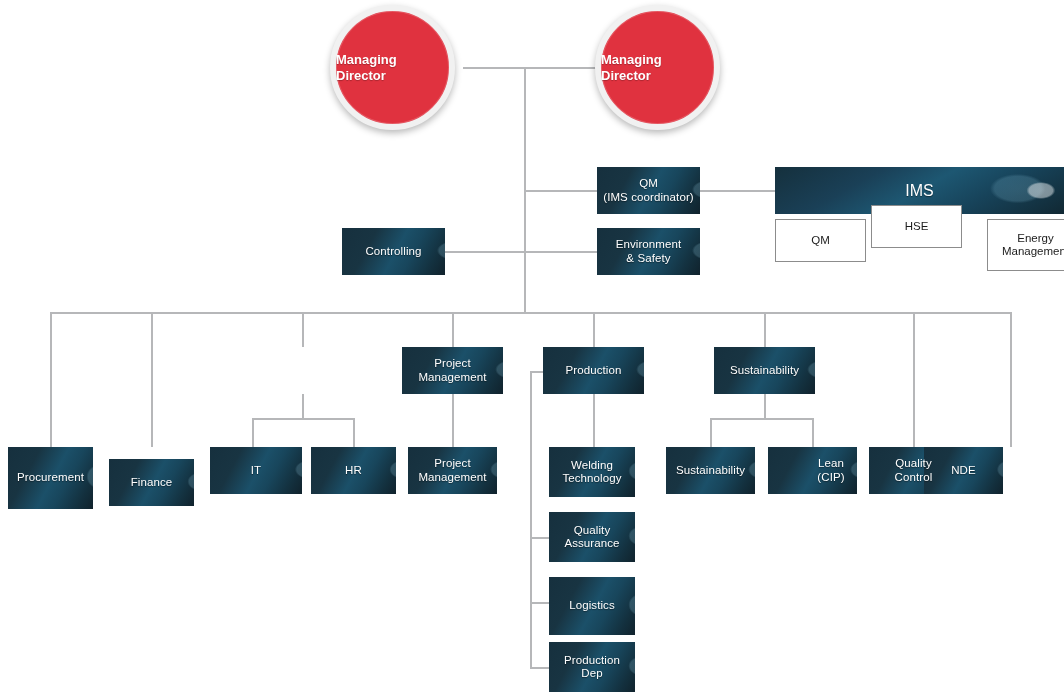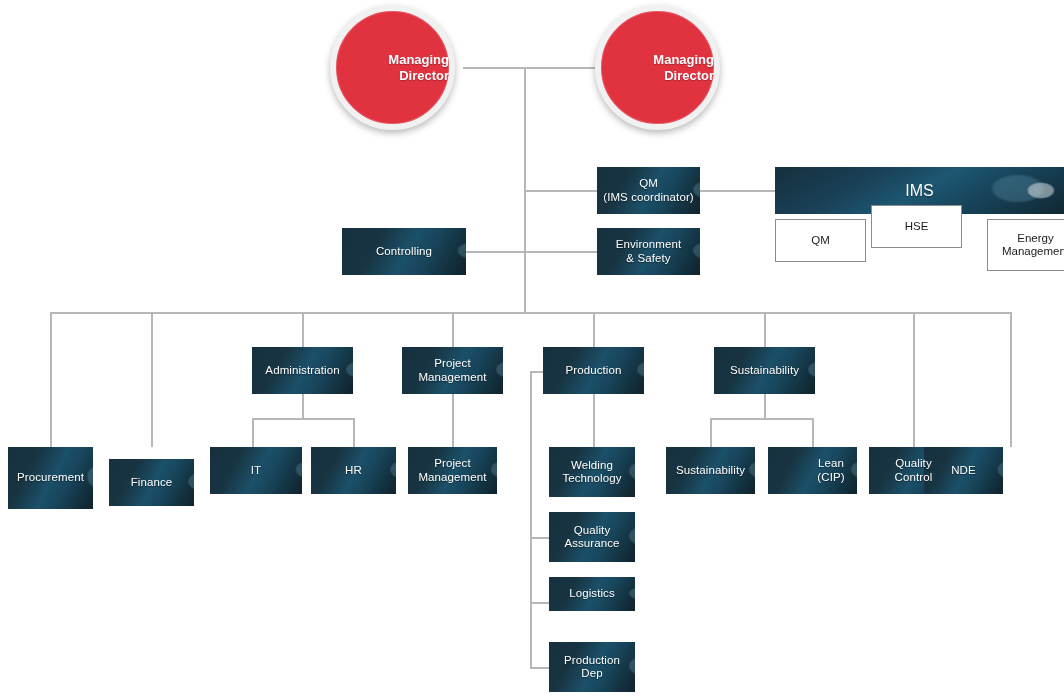--- a/index.html
+++ b/index.html
@@ -83,21 +83,21 @@
     position: absolute;
     border-radius: 50%;
     background: #e0323f;
     border: 6px solid #f1f1f1;
     box-shadow: 0 3px 7px rgba(0,0,0,0.28),
                 inset 0 0 0 1px rgba(255,255,255,0.18);
     color: #ffffff;
     font-weight: bold;
     font-size: 13px;
     line-height: 16px;
-    text-align: right;
+    text-align: left;
     display: flex;
     align-items: center;
     justify-content: center;
     text-shadow: 0 1px 1px rgba(0,0,0,0.25);
   }
 </style>
 </head>
 <body>
 
 <div id="chart-root">
@@ -169,34 +169,31 @@
   <div class="wbox" style="left:871px; top:205px; width:91px; height:43px;">
     <span class="lbl">HSE</span>
   </div>
   <div class="wbox" style="left:967px; top:219px; width:97px; height:52px;margin-left:20px;">
     <span class="lbl">
       <span>Energy</span><br>
       <span>Management</span>
     </span>
   </div>
 
-  <div class="node" style="left:342px; top:228px; width:124px; height:47px;">
+  <div class="node" style="left:342px; top:228px; width:103px; height:47px;">
     <span class="lbl">Controlling</span>
   </div>
 
   <div class="node" style="left:597px; top:228px; width:103px; height:47px;">
     <span class="lbl">
       <span>Environment</span><br>
       <span>&amp; Safety</span>
     </span>
   </div>
 
-  <div class="node" style="left:252px; top:347px; width:101px; height:47px;">
-    <span class="lbl">Administration</span>
-  </div>
 
   <div class="node" style="left:402px; top:347px; width:101px; height:47px;">
     <span class="lbl">
       <span>Project</span><br>
       <span>Management</span>
     </span>
   </div>
 
   <div class="node" style="left:543px; top:347px; width:101px; height:47px;">
     <span class="lbl">Production</span>
@@ -230,21 +227,21 @@
       <span>Welding</span><br>
       <span>Technology</span>
     </span>
   </div>
   <div class="node" style="left:549px; top:512px; width:86px; height:50px;">
     <span class="lbl">
       <span>Quality</span><br>
       <span>Assurance</span>
     </span>
   </div>
-  <div class="node" style="left:549px; top:577px; width:86px; height:34px;">
+  <div class="node" style="left:549px; top:577px; width:86px; height:58px;">
     <span class="lbl">Logistics</span>
   </div>
   <div class="node" style="left:549px; top:642px; width:86px; height:50px;">
     <span class="lbl">
       <span>Production</span><br>
       <span>Dep</span>
     </span>
   </div>
 
   <div class="node" style="left:666px; top:447px; width:89px; height:47px;">

